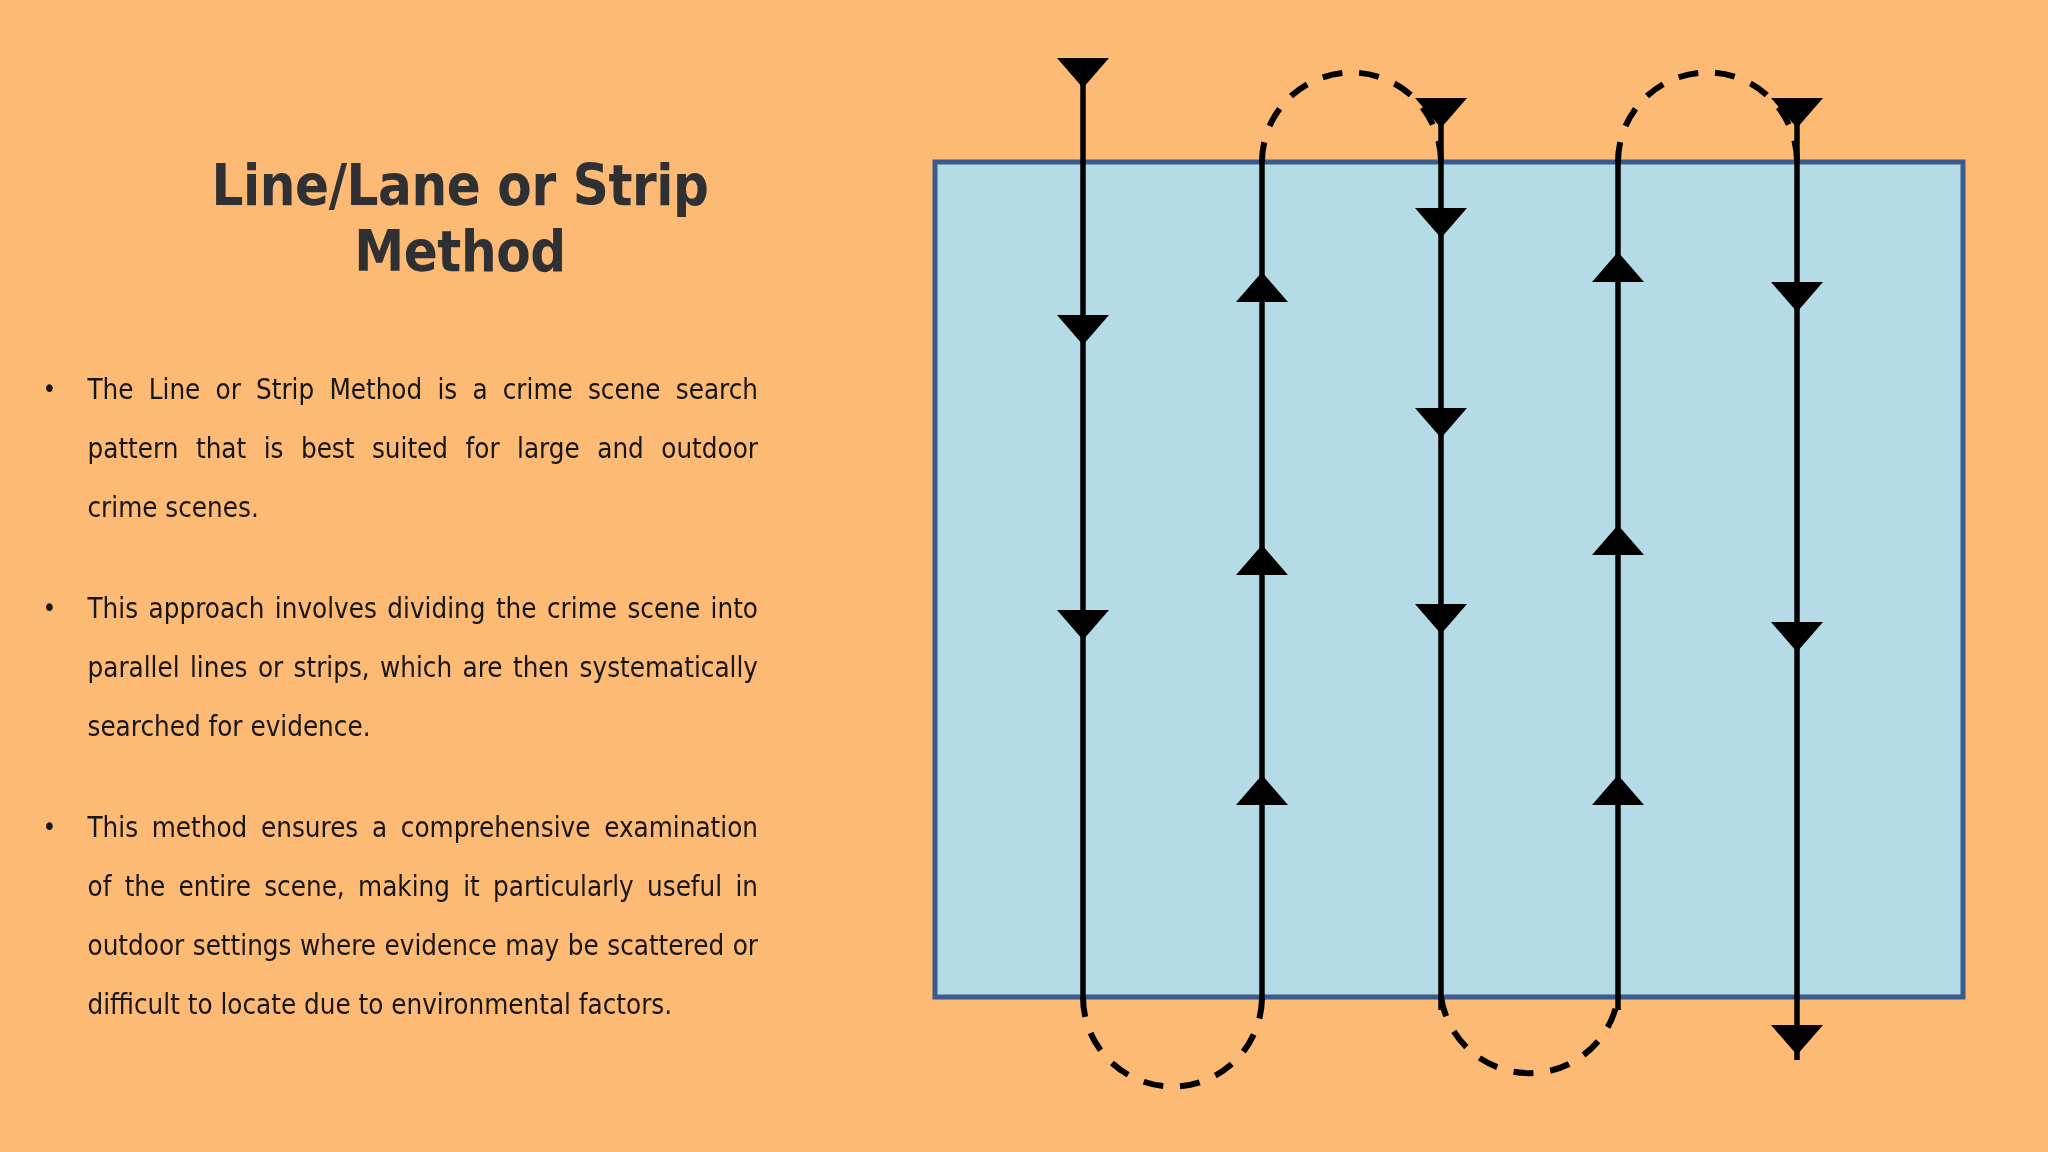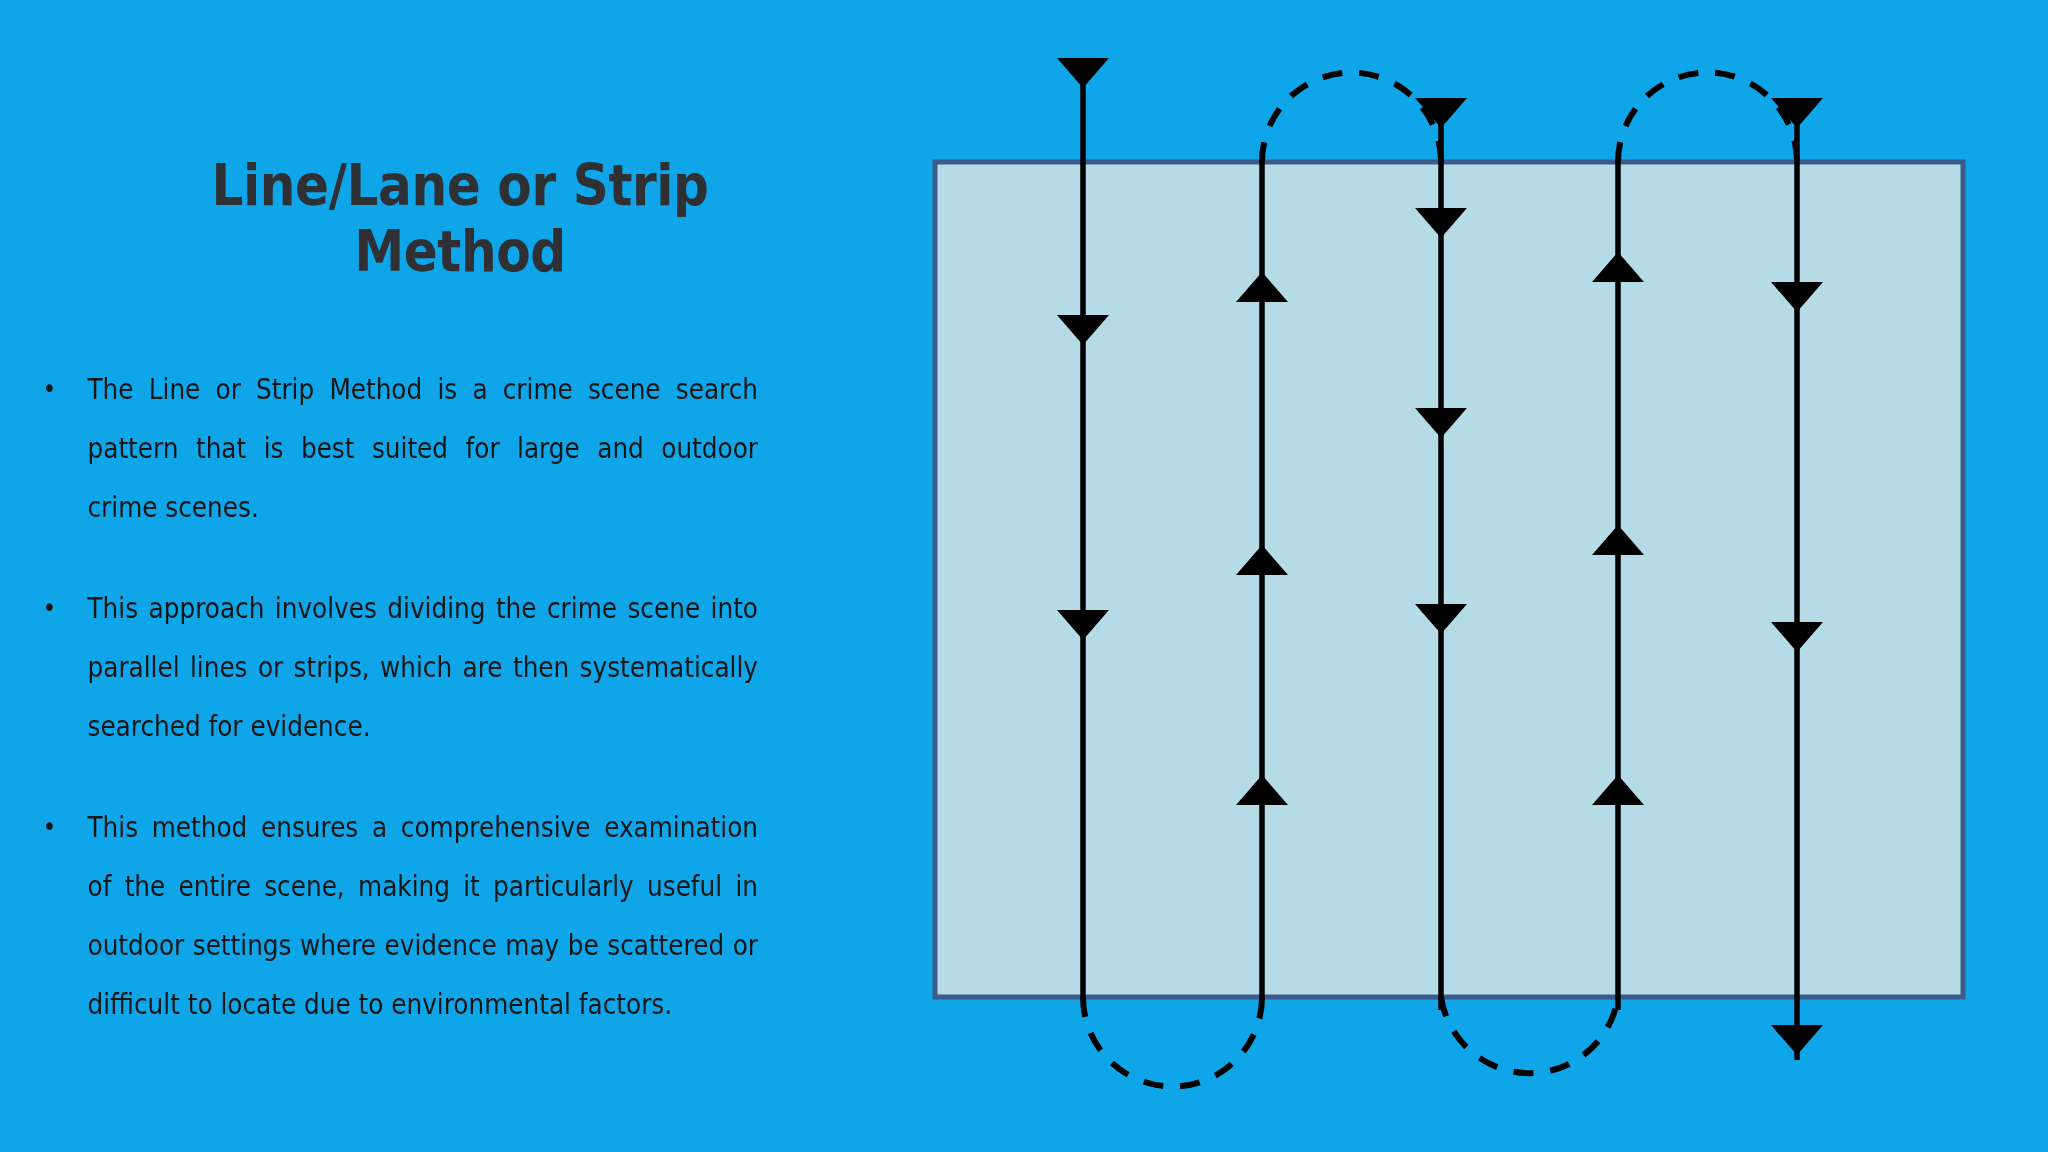--- a/index.html
+++ b/index.html
@@ -82,21 +82,21 @@
     left: 880px;
     top: 0px;
     width: 1168px;
     height: 1152px;
   }
   #diagram svg { display: block; }
 </style>
 </head>
 <body>
 
-<div id="slide" style="background: #0ea5e9;">
+<div id="slide" style="background: #fdba74;">
 
   <div id="text-column">
 
     <h1 id="slide-title" style="color: rgb(47, 48, 51);">Line/Lane or Strip Method</h1>
 
     <ul id="bullet-list">
 
       <li class="bullet-item" style="color: rgb(22, 22, 22);">
         <span class="bullet-marker" style="color: rgb(22, 22, 22);">•</span>
         <span class="bullet-text">The Line or Strip Method is a crime scene search pattern that is best suited for large and outdoor crime scenes.</span>

